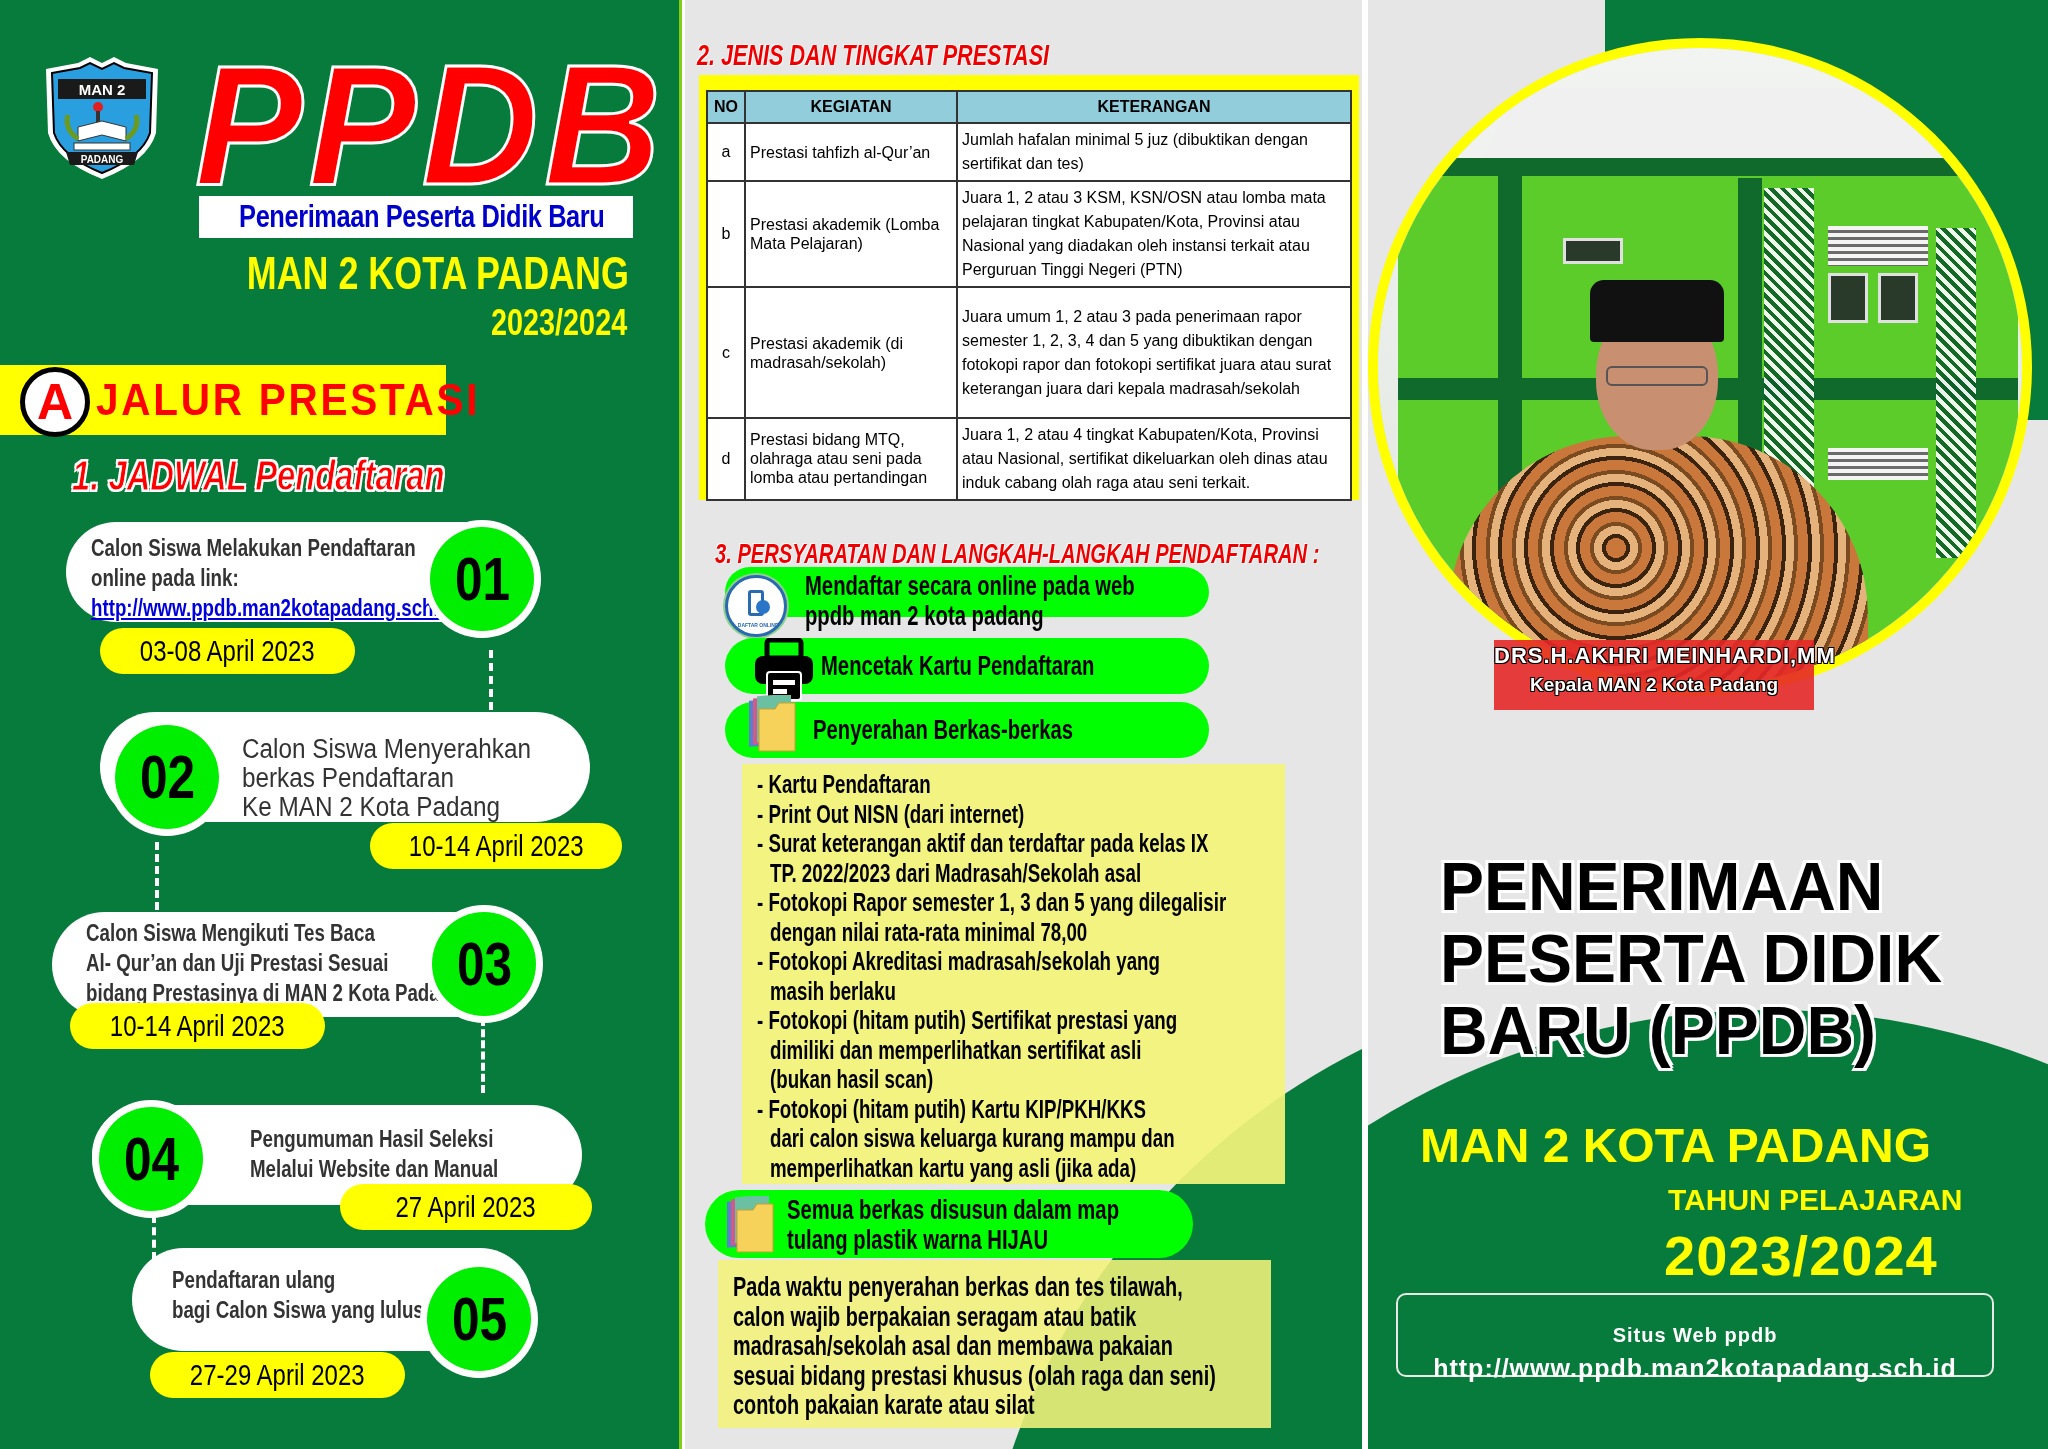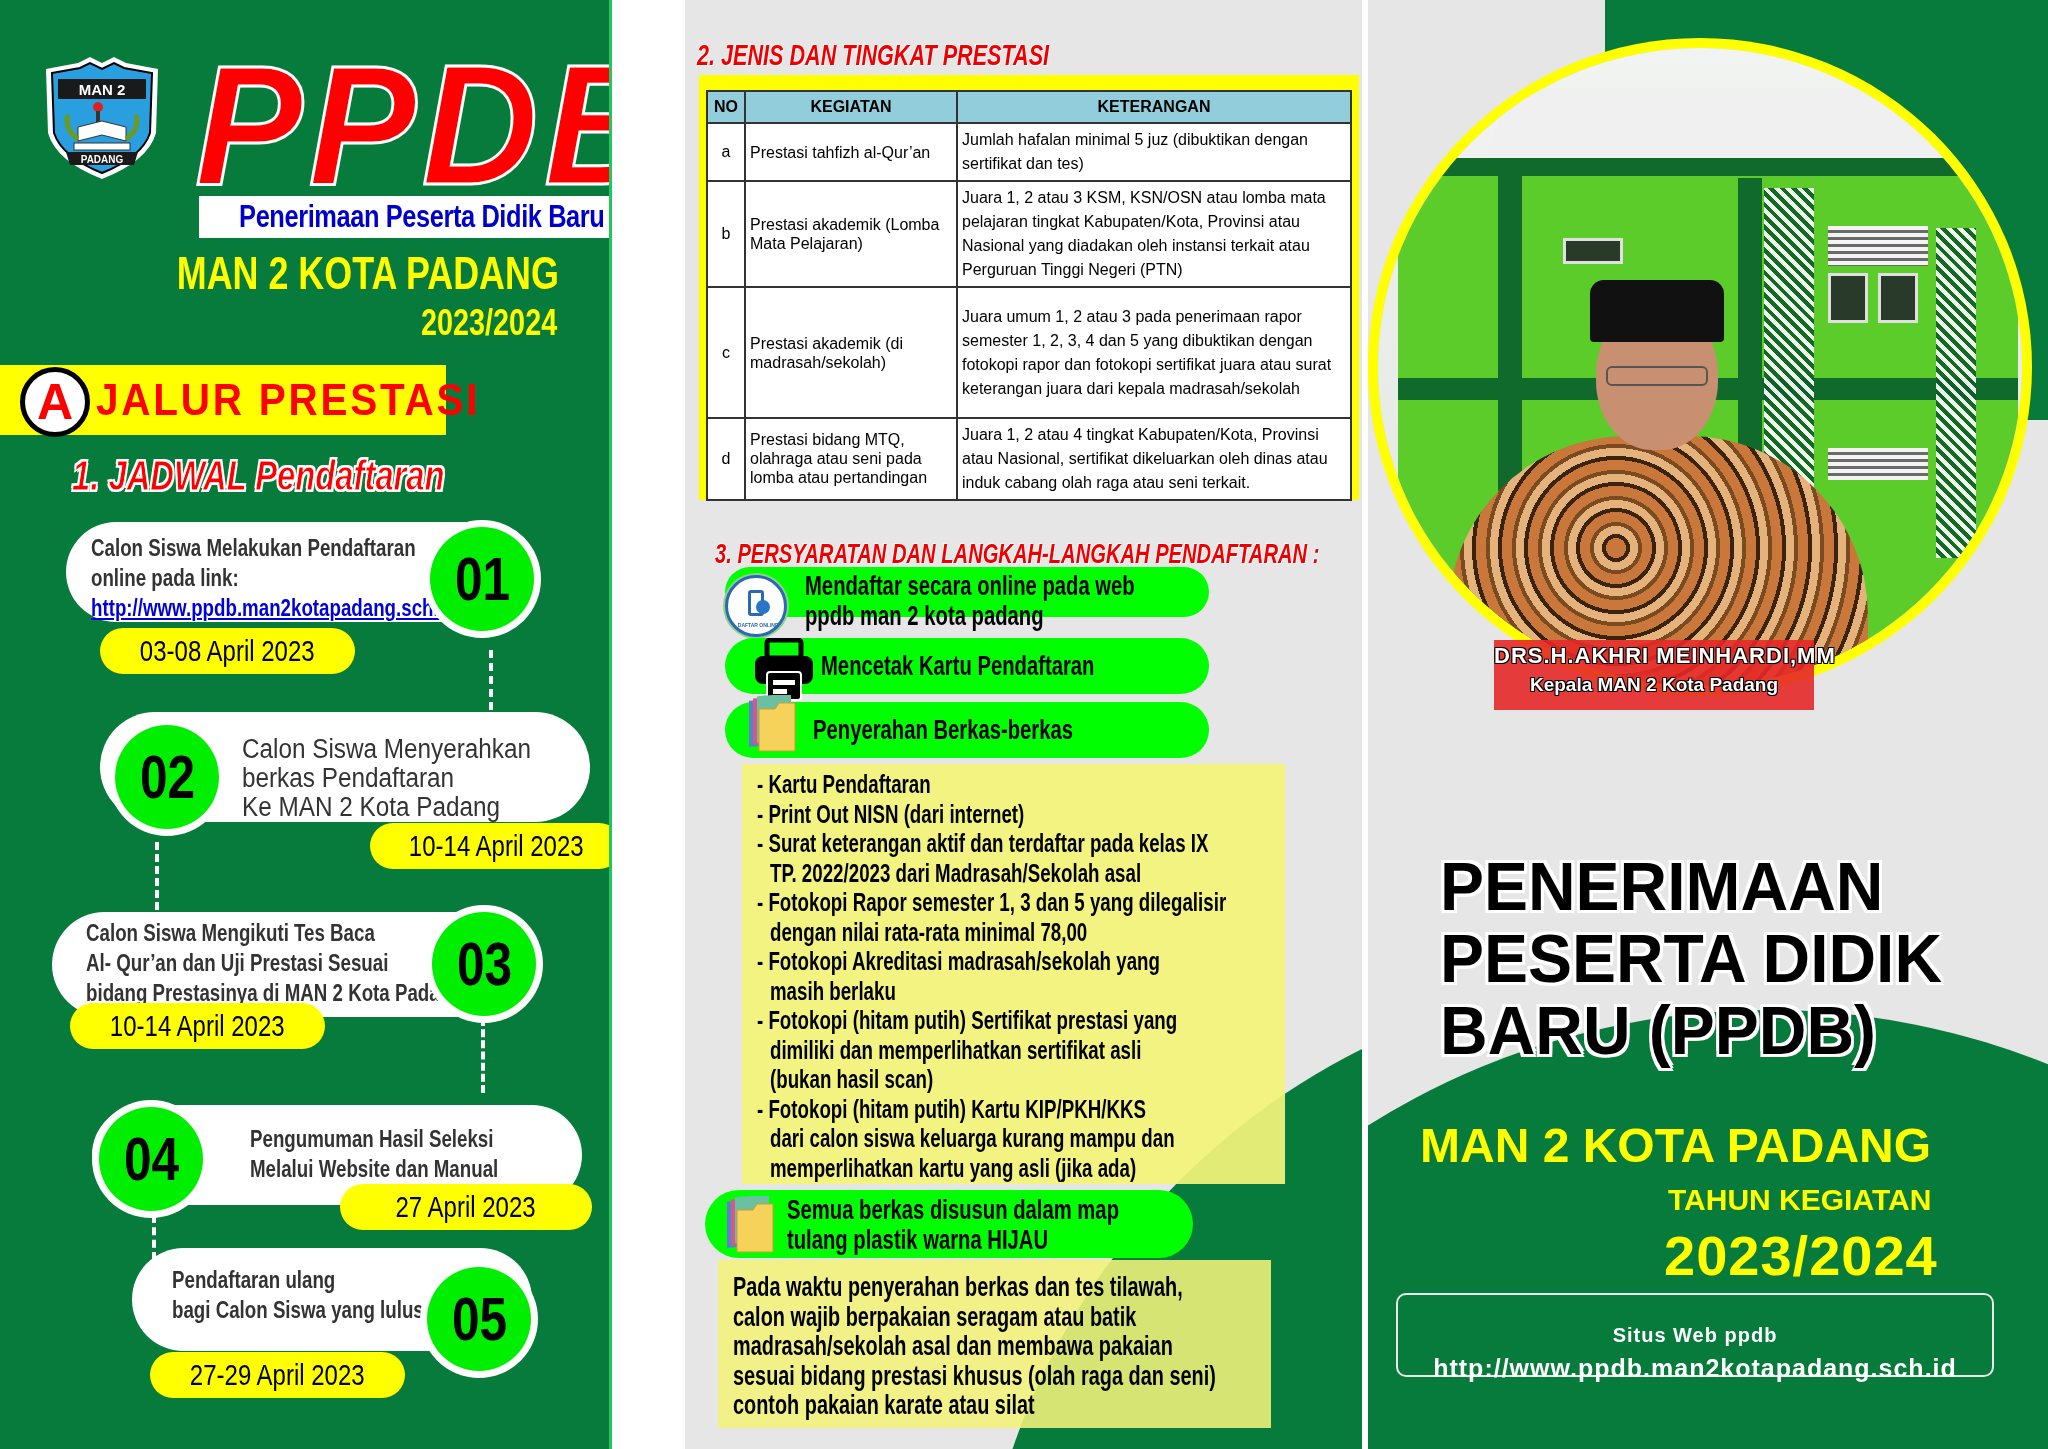--- a/index.html
+++ b/index.html
@@ -1,20 +1,20 @@
 <!DOCTYPE html>
 <html><head>
 <meta charset="utf-8">
 <style>
   * { box-sizing: border-box; margin: 0; padding: 0; }
   body { width: 2048px; height: 1449px; overflow: hidden; background: #ffffff; font-family: "Liberation Sans", sans-serif; }
   .page { position: relative; width: 2048px; height: 1449px; }
 
   
-  .panel-left { position: absolute; left: 0; top: 0; width: 612px; height: 1449px; background: #077b3b; overflow: hidden; border-right: 3px solid #22c55e; }
+  .panel-left { position: absolute; left: 0; top: 0; width: 682px; height: 1449px; background: #077b3b; overflow: hidden; border-right: 3px solid #84cc16; }
   .logo { position: absolute; left: 38px; top: 55px; width: 128px; height: 126px; }
   .ppdb-title { position: absolute; left: 195px; top: 40px; font-family: "Liberation Sans", sans-serif; font-weight: 900; font-style: italic; font-size: 170px; letter-spacing: 6px; color: #ff0000; -webkit-text-stroke: 3px #ffffff; line-height: 1; transform: scaleX(0.95); transform-origin: left top; text-shadow: 0 0 0 #fff; }
   .subtitle-box { position: absolute; left: 199px; top: 196px; width: 434px; height: 42px; background: #ffffff; color: #0000cc; font-weight: bold; font-size: 31px; line-height: 42px; text-align: center; letter-spacing: -0.5px; transform: scaleX(1); }
   .subtitle-box span { display: inline-block; transform: scaleX(0.82); transform-origin: center; white-space: nowrap; }
   .school-name { position: absolute; right: 50px; top: 250px; color: #ffff00; font-weight: bold; font-size: 46px; line-height: 1; white-space: nowrap; transform: scaleX(0.78); transform-origin: right top; }
   .school-year { position: absolute; right: 52px; top: 305px; color: #ffff00; font-weight: bold; font-size: 36px; line-height: 1; transform: scaleX(0.8); transform-origin: right top; }
   .jalur-bar { position: absolute; left: 0; top: 365px; width: 446px; height: 70px; background: #ffff00; }
   .jalur-a { position: absolute; left: 20px; top: 367px; width: 70px; height: 70px; border-radius: 50%; background: #ffffff; border: 5px solid #000; color: #ff0000; font-weight: 900; font-size: 50px; line-height: 60px; text-align: center; }
   .jalur-text { position: absolute; left: 96px; top: 372px; color: #ff0000; font-weight: 900; font-size: 44px; letter-spacing: 3px; line-height: 56px; white-space: nowrap; transform: scaleX(0.92); transform-origin: left; }
   .jadwal-title { position: absolute; left: 72px; top: 455px; color: #ff0000; font-weight: 900; font-style: italic; font-size: 42px; line-height: 1; white-space: nowrap; -webkit-text-stroke: 1px #fff; text-shadow: 2px 2px 0 #fff, -2px -2px 0 #fff, 2px -2px 0 #fff, -2px 2px 0 #fff; transform: scaleX(0.78); transform-origin: left; }
@@ -319,21 +319,21 @@
       <div class="name">DRS.H.AKHRI MEINHARDI,MM</div>
       <div class="role">Kepala MAN 2 Kota Padang</div>
     </div>
 
     <div class="big-title">
       <div>PENERIMAAN</div>
       <div>PESERTA DIDIK</div>
       <div>BARU (PPDB)</div>
     </div>
     <div class="r-school">MAN 2 KOTA PADANG</div>
-    <div class="r-tahun">TAHUN KEGIATAN</div>
+    <div class="r-tahun">TAHUN PELAJARAN</div>
     <div class="r-year">2023/2024</div>
 
     <div class="web-box">
       <div class="l1">Situs Web ppdb</div>
       <div class="l2">http://www.ppdb.man2kotapadang.sch.id</div>
     </div>
   </section>
 </div>
 
 </body></html>

